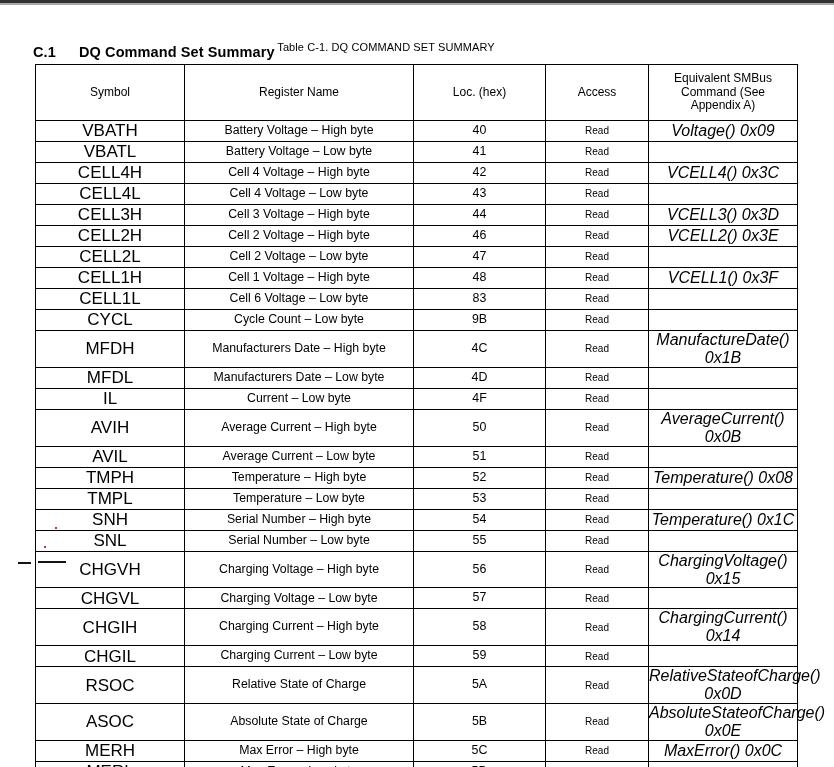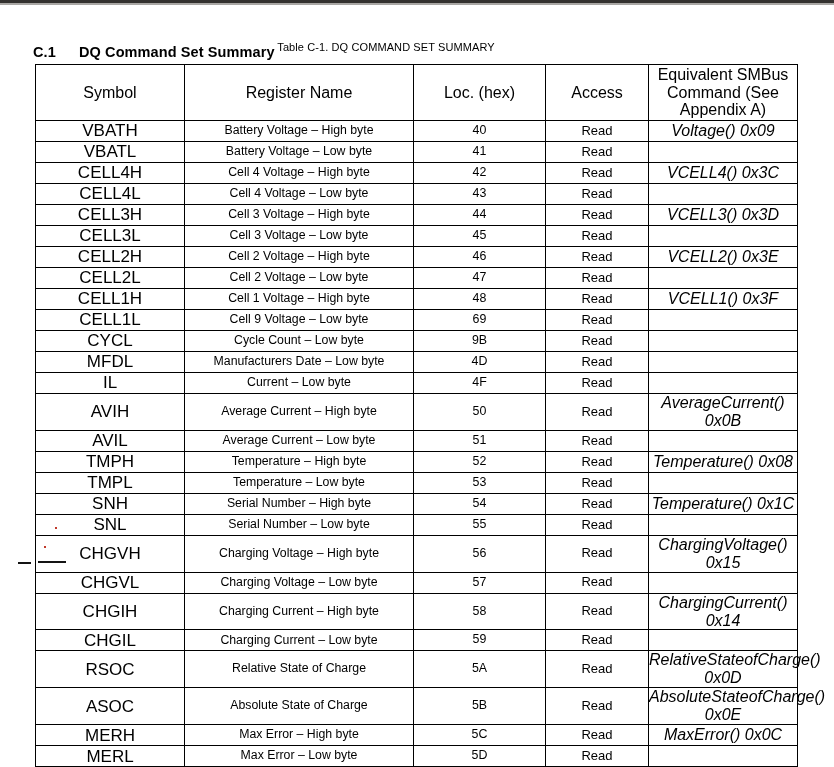--- a/index.html
+++ b/index.html
@@ -83,33 +83,33 @@
 
   
   col.c-symbol   { width: 149px; }
   col.c-register { width: 229px; }
   col.c-loc      { width: 132px; }
   col.c-access   { width: 103px; }
   col.c-smbus    { width: 149px; }
 
   thead th {
     font-weight: bold;
-    font-size: 16px;
+    font-size: 12px;
     height: 55px;
     padding: 2px 4px;
     line-height: 1.2;
   }
 
   tbody td {
     height: 20px;
   }
   td.sym    { font-size: 17px; }
   td.reg    { font-size: 12.3px; }
   td.loc    { font-size: 12.4px; }
-  td.acc    { font-size: 13px; }
+  td.acc    { font-size: 10px; }
   td.smbus  { font-style: italic; font-size: 16px; }
 
   
   tr.group-end > td { border-bottom: 1.9px solid #000000; }
 
   
   tr.tall > td { height: 33px; }
 
   
   .scan-artifact-a {
@@ -204,27 +204,20 @@
           <td class="acc">Read</td>
           <td class="smbus"></td>
         </tr>
         <tr>
           <td class="sym">CELL3H</td>
           <td class="reg">Cell 3 Voltage – High byte</td>
           <td class="loc">44</td>
           <td class="acc">Read</td>
           <td class="smbus">VCELL3() 0x3D</td>
         </tr>
-        <tr class="group-end">
-          <td class="sym">CELL3L</td>
-          <td class="reg">Cell 3 Voltage – Low byte</td>
-          <td class="loc">45</td>
-          <td class="acc">Read</td>
-          <td class="smbus"></td>
-        </tr>
         <tr>
           <td class="sym">CELL2H</td>
           <td class="reg">Cell 2 Voltage – High byte</td>
           <td class="loc">46</td>
           <td class="acc">Read</td>
           <td class="smbus">VCELL2() 0x3E</td>
         </tr>
         <tr class="group-end">
           <td class="sym">CELL2L</td>
           <td class="reg">Cell 2 Voltage – Low byte</td>
@@ -234,31 +227,38 @@
         </tr>
         <tr>
           <td class="sym">CELL1H</td>
           <td class="reg">Cell 1 Voltage – High byte</td>
           <td class="loc">48</td>
           <td class="acc">Read</td>
           <td class="smbus">VCELL1() 0x3F</td>
         </tr>
         <tr class="group-end">
           <td class="sym">CELL1L</td>
-          <td class="reg">Cell 9 Voltage – Low byte</td>
-          <td class="loc">69</td>
+          <td class="reg">Cell 6 Voltage – Low byte</td>
+          <td class="loc">83</td>
           <td class="acc">Read</td>
           <td class="smbus"></td>
         </tr>
         <tr class="group-end">
           <td class="sym">CYCL</td>
           <td class="reg">Cycle Count – Low byte</td>
           <td class="loc">9B</td>
           <td class="acc">Read</td>
           <td class="smbus"></td>
+        </tr>
+        <tr>
+          <td class="sym">MFDH</td>
+          <td class="reg">Manufacturers Date – High byte</td>
+          <td class="loc">4C</td>
+          <td class="acc">Read</td>
+          <td class="smbus">ManufactureDate() 0x1B</td>
         </tr>
         <tr class="group-end">
           <td class="sym">MFDL</td>
           <td class="reg">Manufacturers Date – Low byte</td>
           <td class="loc">4D</td>
           <td class="acc">Read</td>
           <td class="smbus"></td>
         </tr>
         <tr class="group-end">
           <td class="sym">IL</td>

